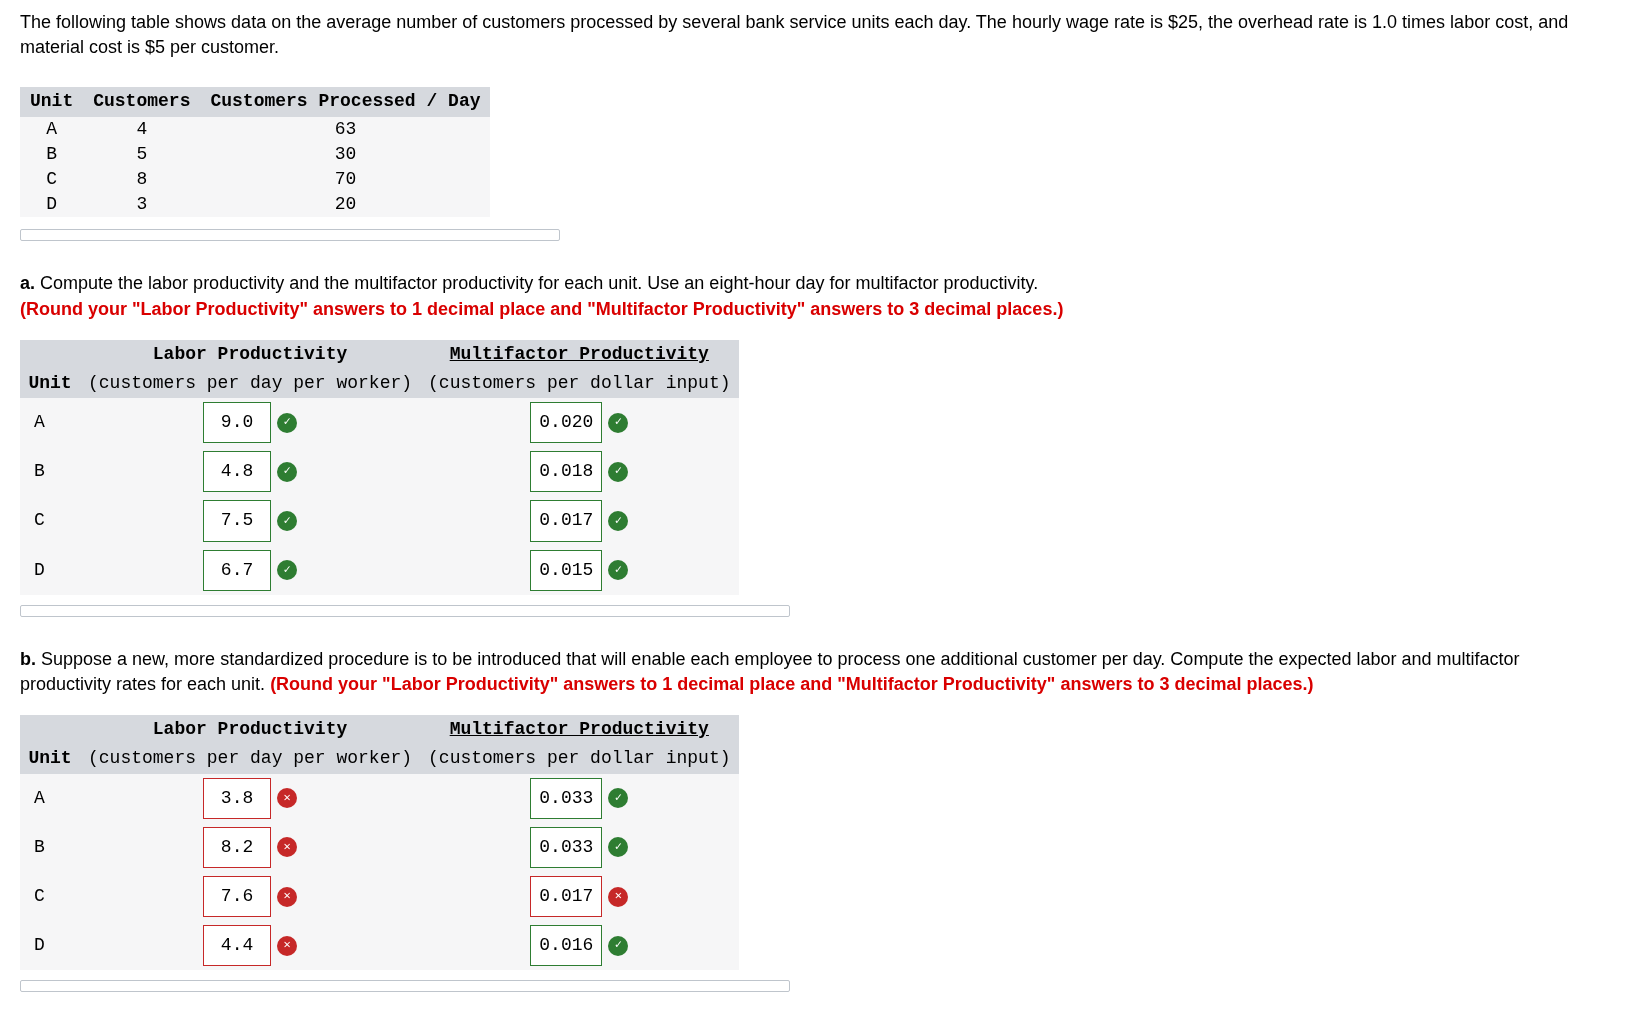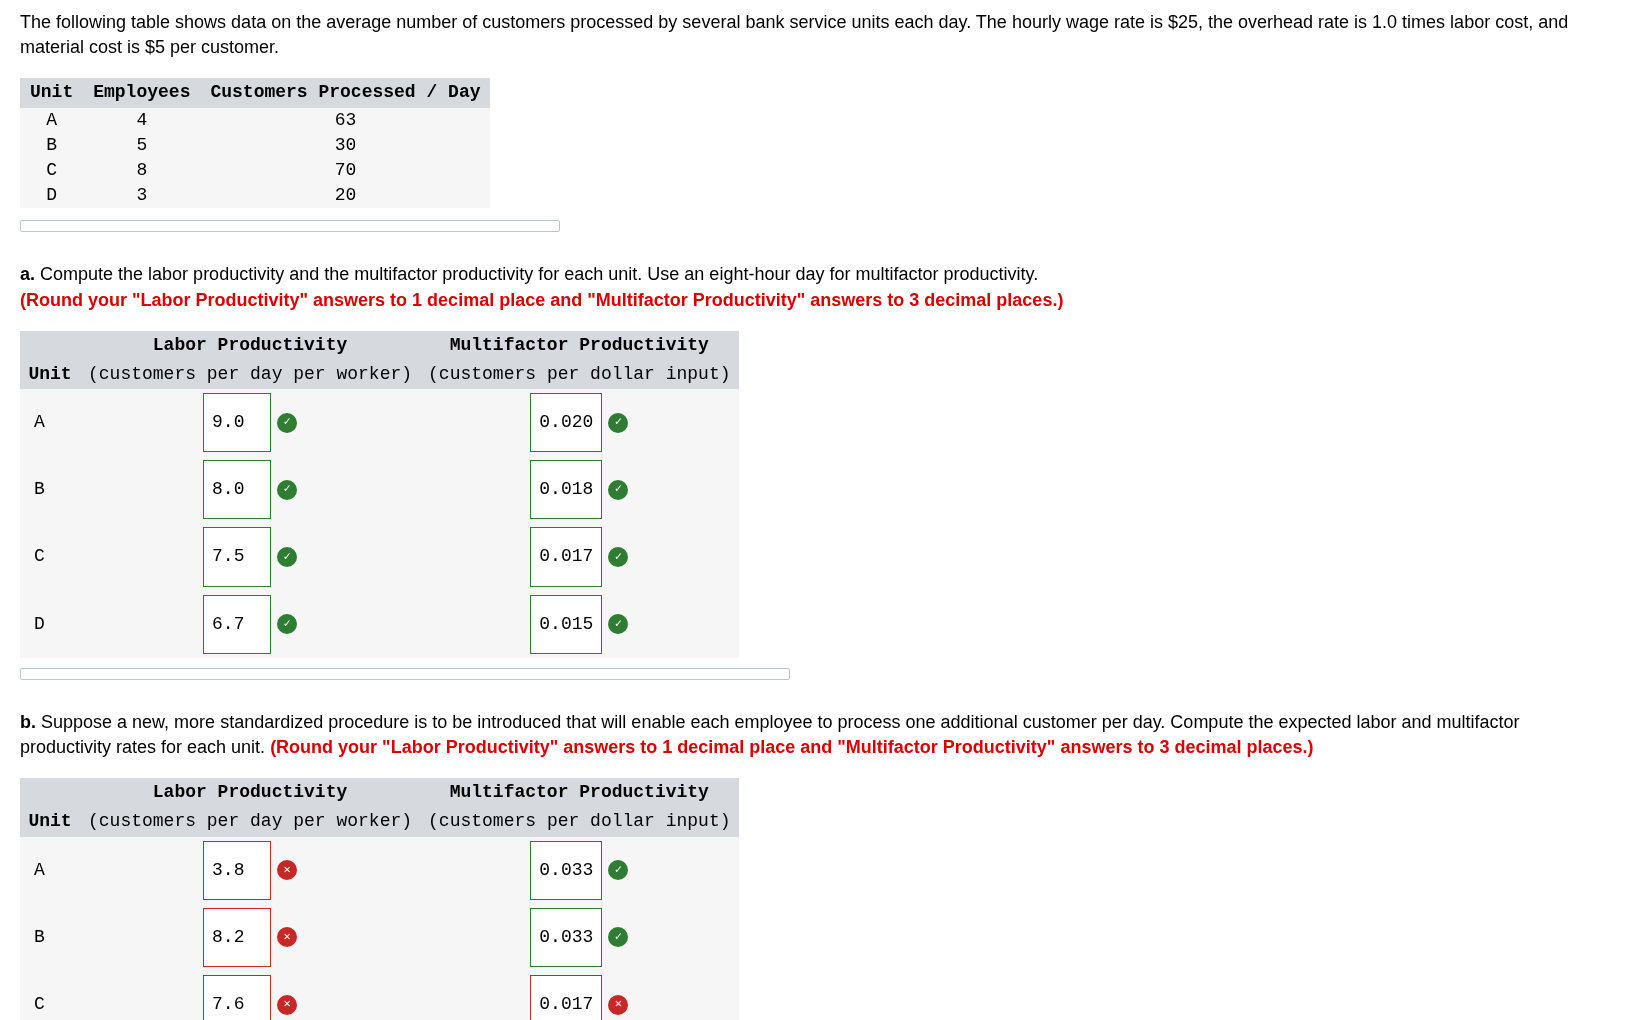--- a/index.html
+++ b/index.html
@@ -4,21 +4,21 @@
   <style>
     * { box-sizing: border-box; margin: 0; padding: 0; }
     body {
       font-family: Arial, Helvetica, sans-serif;
       font-size: 18px;
       color: #000;
       padding: 10px 20px;
       line-height: 1.4;
       background: #fff;
     }
-    .intro { margin-bottom: 18px; }
+    .intro { margin-bottom: 27px; }
     .data-table {
       border-collapse: collapse;
       margin-bottom: 12px;
     }
     .data-table th {
       background: #d6d9de;
       font-weight: bold;
       font-family: 'Courier New', Courier, monospace;
       padding: 2px 10px;
       text-align: center;
@@ -65,56 +65,56 @@
     .input-wrap {
       display: inline-flex;
       align-items: center;
       gap: 6px;
       justify-content: center;
       width: 100%;
     }
     .answer-field {
       display: inline-block;
       min-width: 68px;
-      padding: 16px 8px;
+      padding: 7px 8px;
       border: 1.5px solid;
       font-family: 'Courier New', Courier, monospace;
-      text-align: left;
+      text-align: center;
       background: #fff;
     }
     .answer-field.correct { border-color: #2e7d32; }
     .answer-field.incorrect { border-color: #c62828; }
     .status-icon {
       width: 20px;
       height: 20px;
       border-radius: 50%;
       display: inline-flex;
       align-items: center;
       justify-content: center;
       color: #fff;
       font-size: 12px;
       font-weight: bold;
       flex-shrink: 0;
     }
     .status-icon.correct { background: #2e7d32; }
     .status-icon.incorrect { background: #c62828; }
     .col-unit { width: 60px; }
     .col-labor { width: 310px; margin-top: 45px; }
-    .col-multi { width: 310px; }
+    .col-multi { width: 310px; text-decoration: underline; }
   </style>
 </head>
 <body>
 
 <p class="intro">The following table shows data on the average number of customers processed by several bank service units each day. The hourly wage rate is $25, the overhead rate is 1.0 times labor cost, and material cost is $5 per customer.</p>
 
 <table class="data-table">
   <thead>
     <tr>
       <th>Unit</th>
-      <th>Employees</th>
+      <th>Customers</th>
       <th>Customers Processed / Day</th>
     </tr>
   </thead>
   <tbody id="data-rows">
       <tr>
         <td>A</td>
         <td>4</td>
         <td>63</td>
       </tr>
       <tr>
@@ -163,21 +163,21 @@
             <span class="status-icon correct">✓</span>
           </span></td>
         <td><span class="input-wrap">
             <span class="answer-field correct">0.020</span>
             <span class="status-icon correct">✓</span>
           </span></td>
       </tr>
       <tr>
         <td class="unit-cell">B</td>
         <td><span class="input-wrap">
-            <span class="answer-field correct">8.0</span>
+            <span class="answer-field correct">4.8</span>
             <span class="status-icon correct">✓</span>
           </span></td>
         <td><span class="input-wrap">
             <span class="answer-field correct">0.018</span>
             <span class="status-icon correct">✓</span>
           </span></td>
       </tr>
       <tr>
         <td class="unit-cell">C</td>
         <td><span class="input-wrap">

